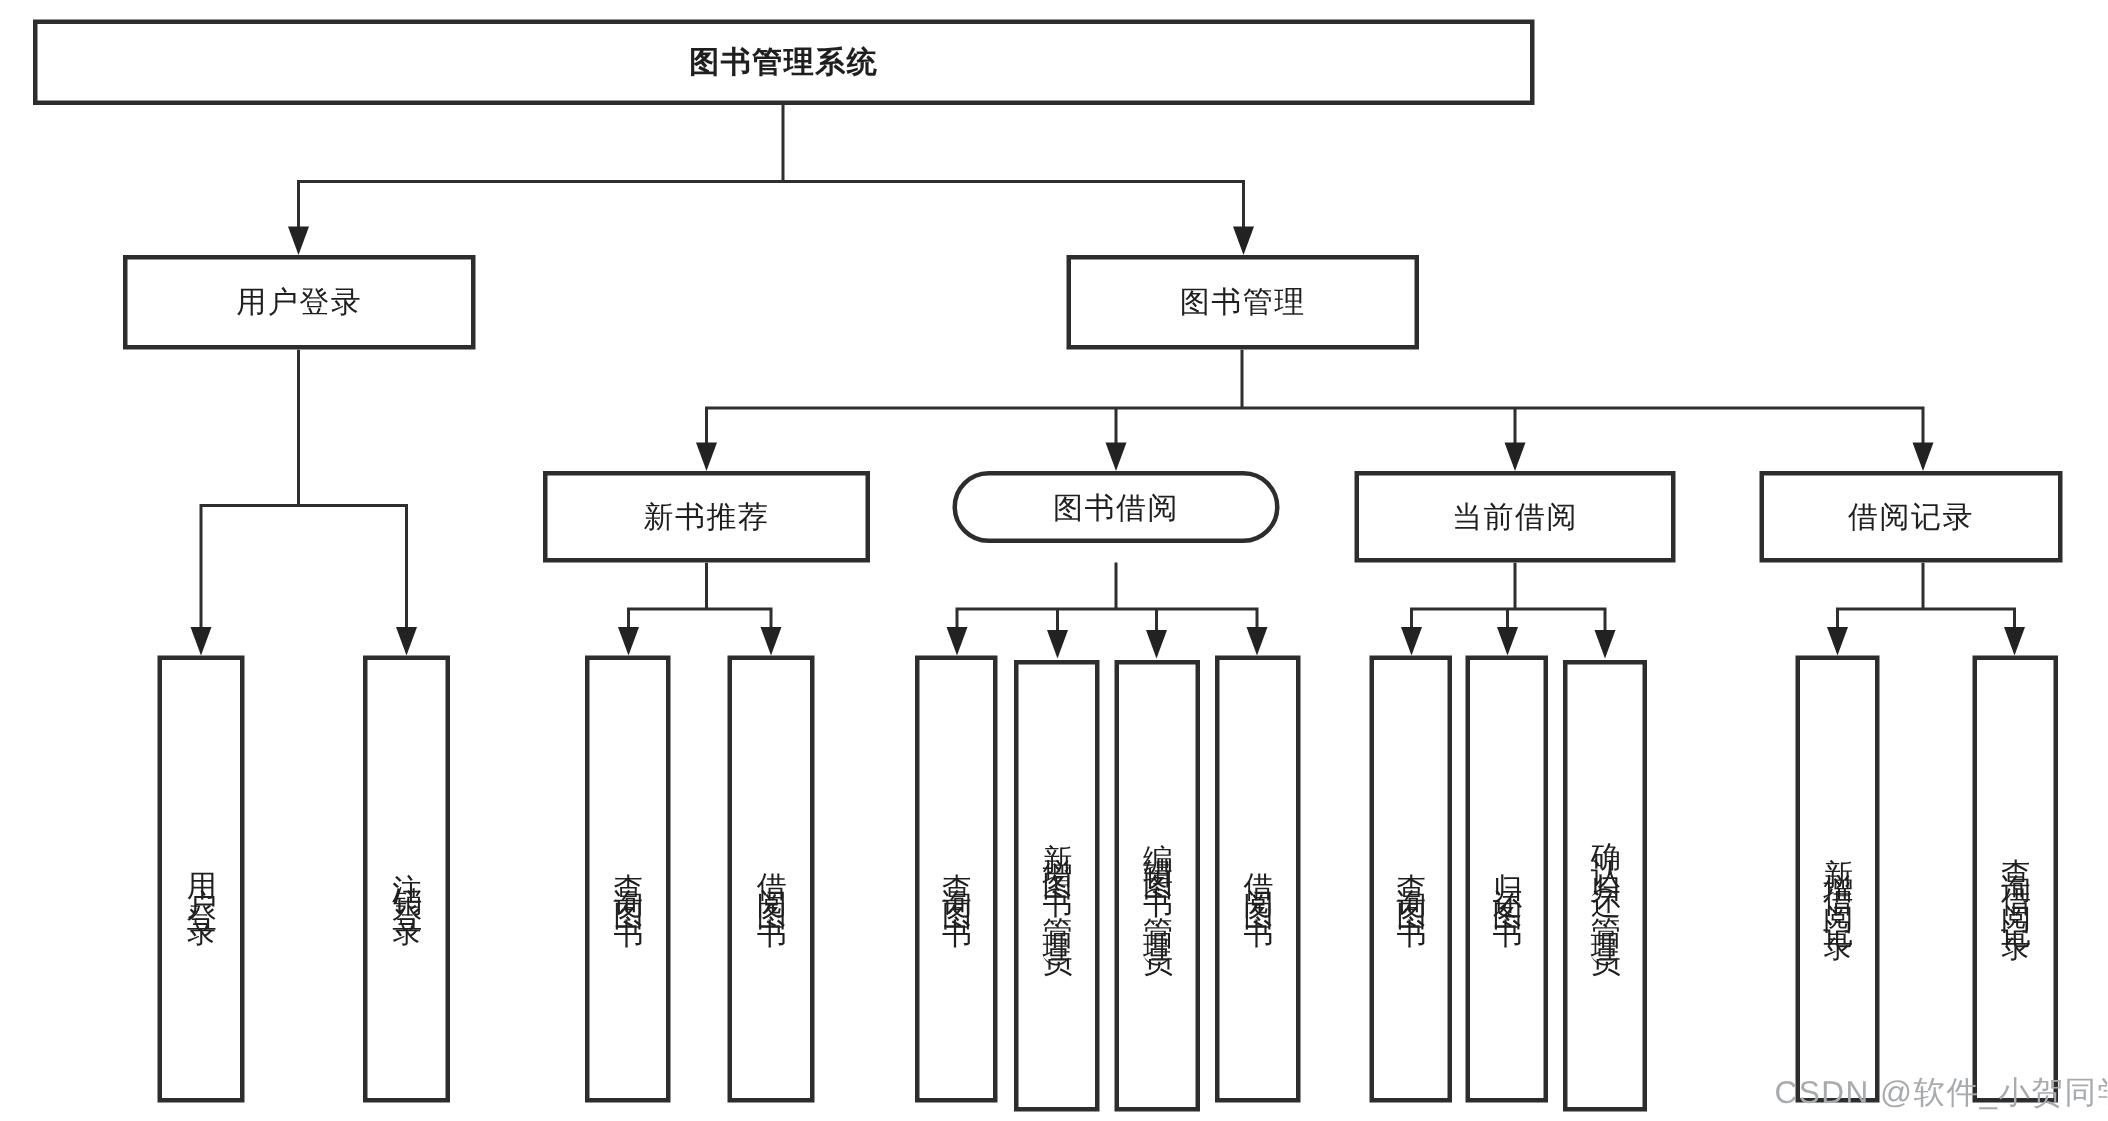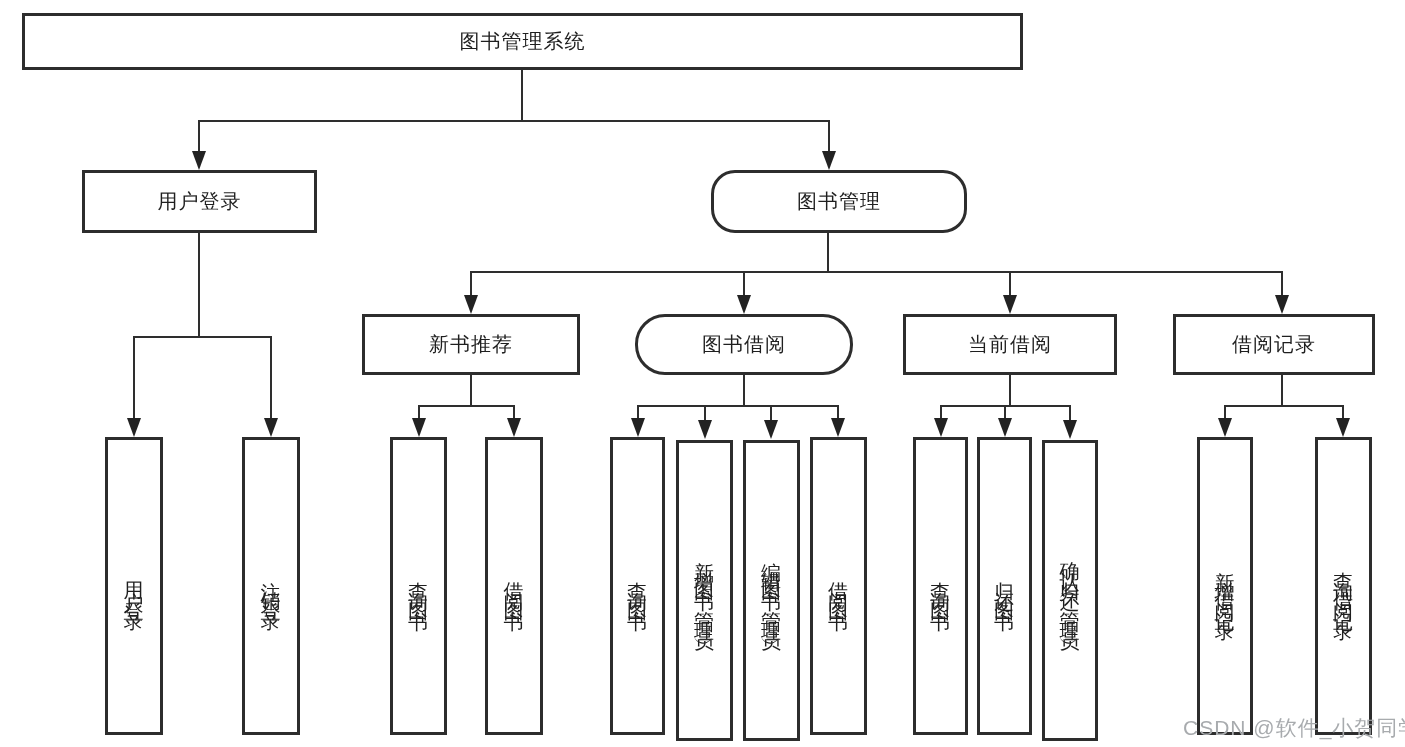--- a/index.html
+++ b/index.html
@@ -91,35 +91,35 @@
       <polygon points="764,420 778,420 771,439"></polygon>
       <polygon points="831,418 845,418 838,437"></polygon>
       <polygon points="934,418 948,418 941,437"></polygon>
       <polygon points="998,418 1012,418 1005,437"></polygon>
       <polygon points="1063,420 1077,420 1070,439"></polygon>
       <polygon points="1218,418 1232,418 1225,437"></polygon>
       <polygon points="1336,418 1350,418 1343,437"></polygon>
     </g>
   </svg>
 
-  <div class="box" style="left:22px; top:13px; width:1001px; height:57px;">
+  <div class="box" style="left:22px; top:13px; width:1001px; height:57px;font-weight:bold;">
     <span>图书管理系统</span>
   </div>
 
   <div class="box" style="left:82px; top:170px; width:235px; height:63px;">
     <span>用户登录</span>
   </div>
-  <div class="box" style="left:711px; top:170px; width:256px; height:63px;border-radius:24px;">
+  <div class="box" style="left:711px; top:170px; width:235px; height:63px;">
     <span>图书管理</span>
   </div>
 
   <div class="box" style="left:362px; top:314px; width:218px; height:61px;font-family:Liberation Serif, serif;">
     <span>新书推荐</span>
   </div>
-  <div class="box" style="left:635px; top:314px; width:218px; height:61px;border-radius:30px;">
+  <div class="box" style="left:635px; top:314px; width:218px; height:48px;border-radius:30px;">
     <span>图书借阅</span>
   </div>
   <div class="box" style="left:903px; top:314px; width:214px; height:61px;">
     <span>当前借阅</span>
   </div>
   <div class="box" style="left:1173px; top:314px; width:202px; height:61px;">
     <span>借阅记录</span>
   </div>
 
   <div class="box leaf" style="left:105px; width:58px;">

